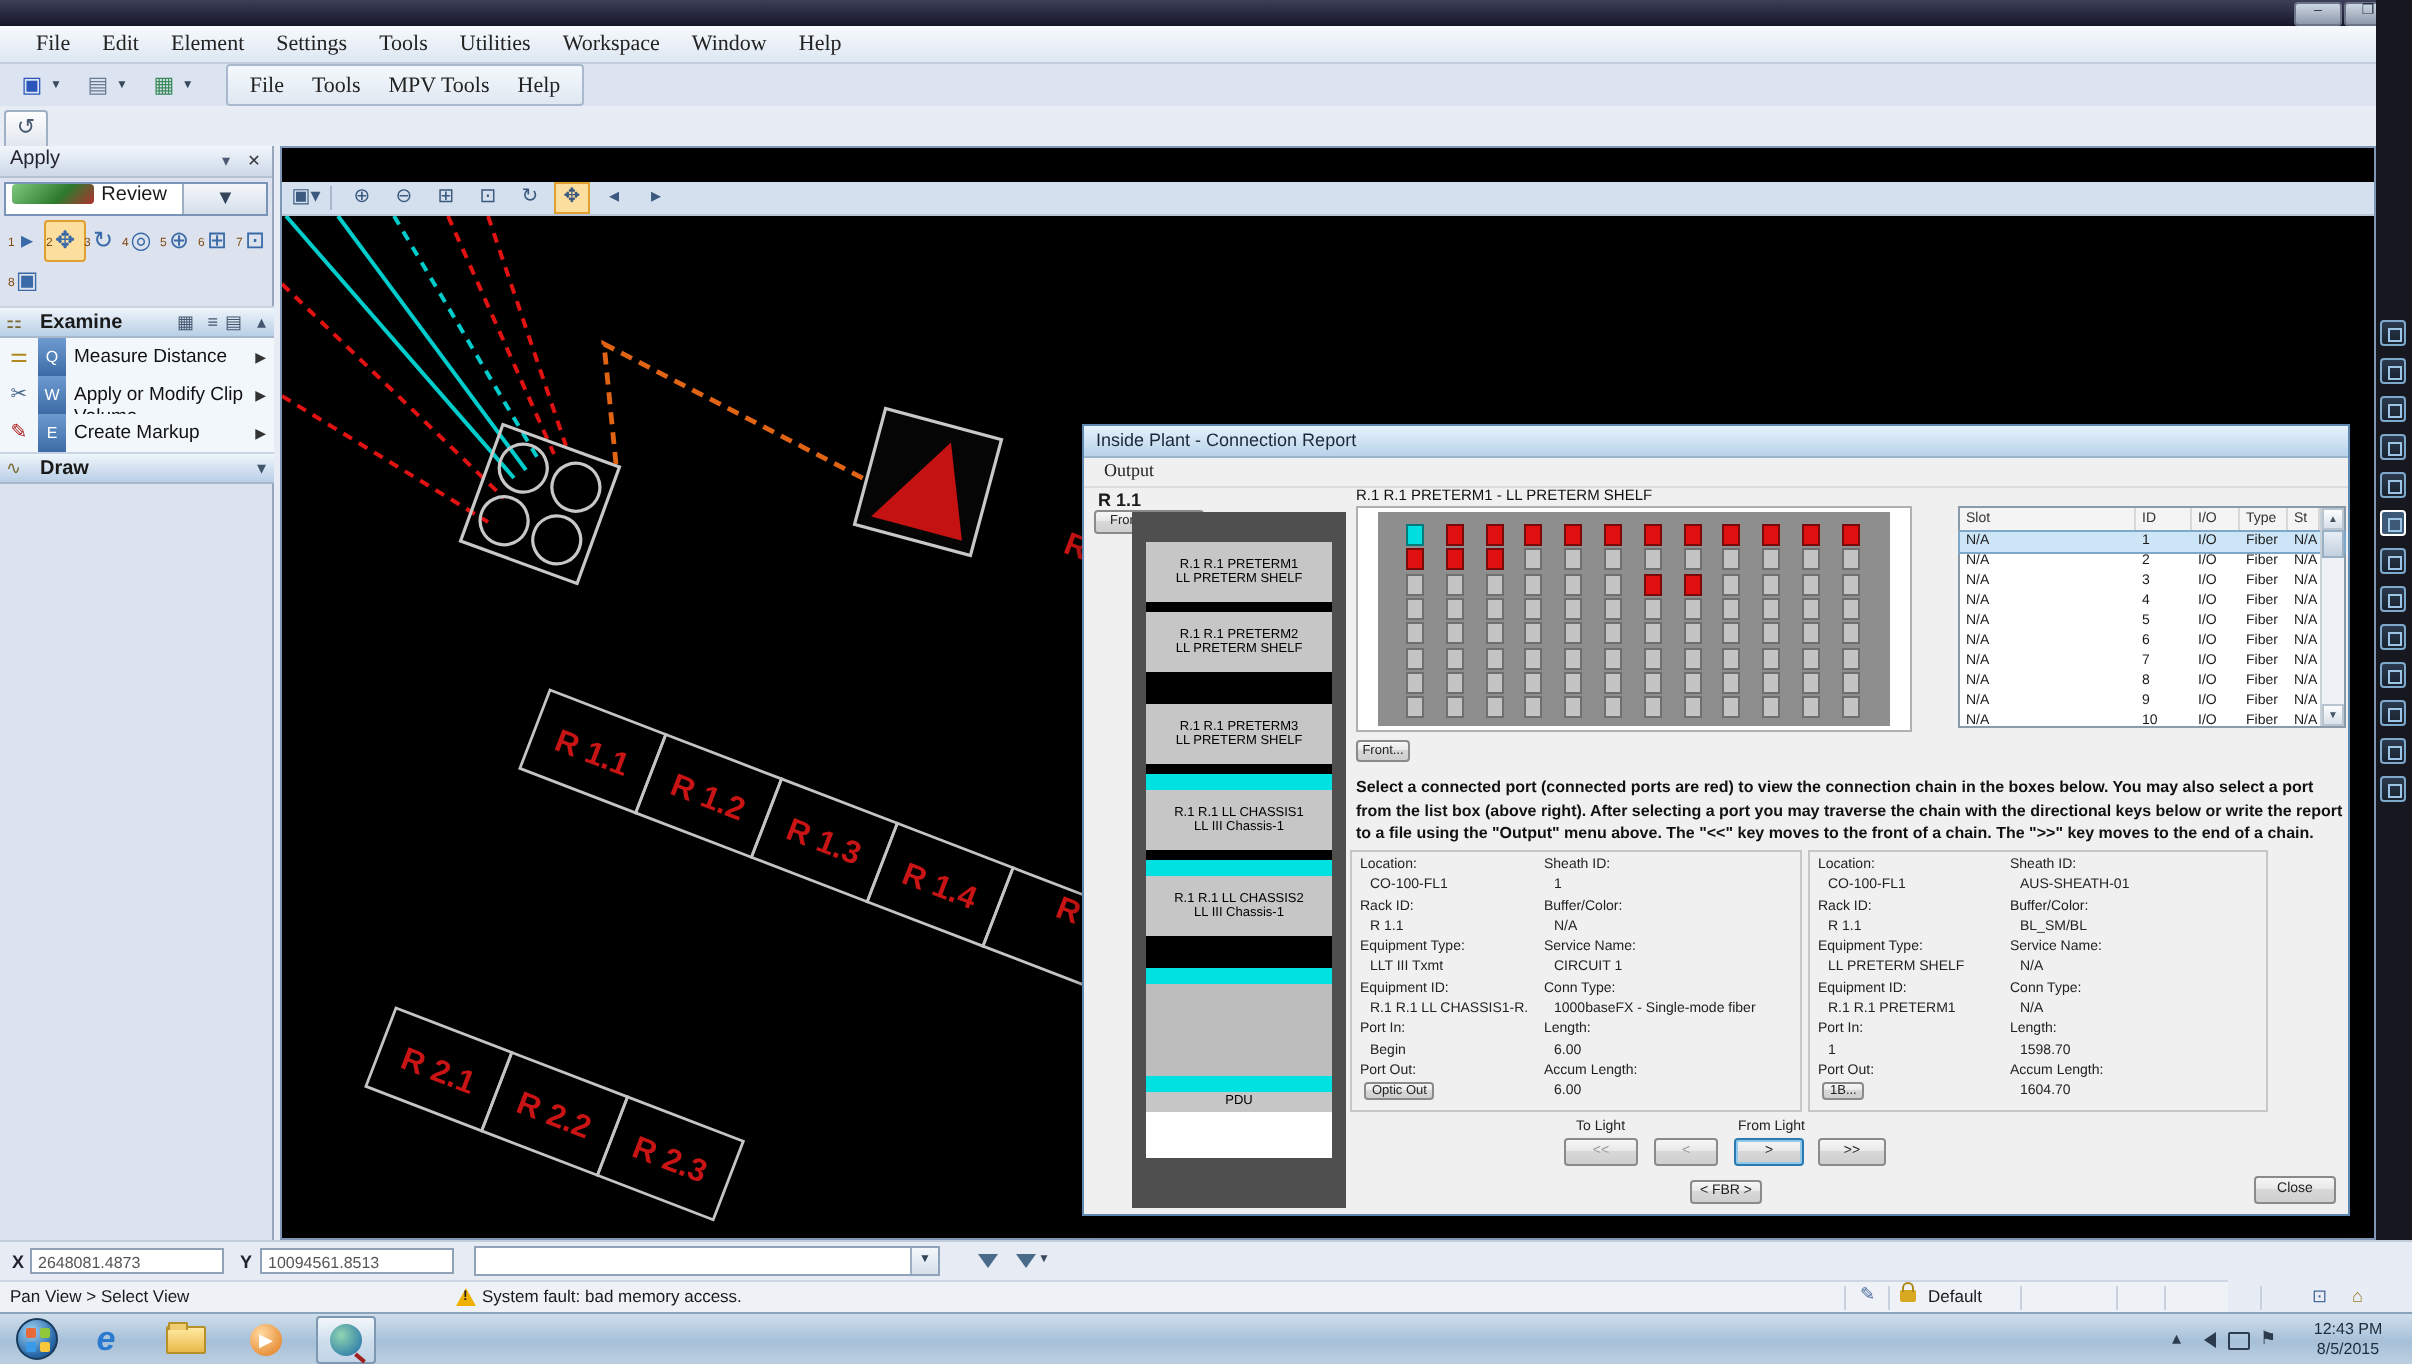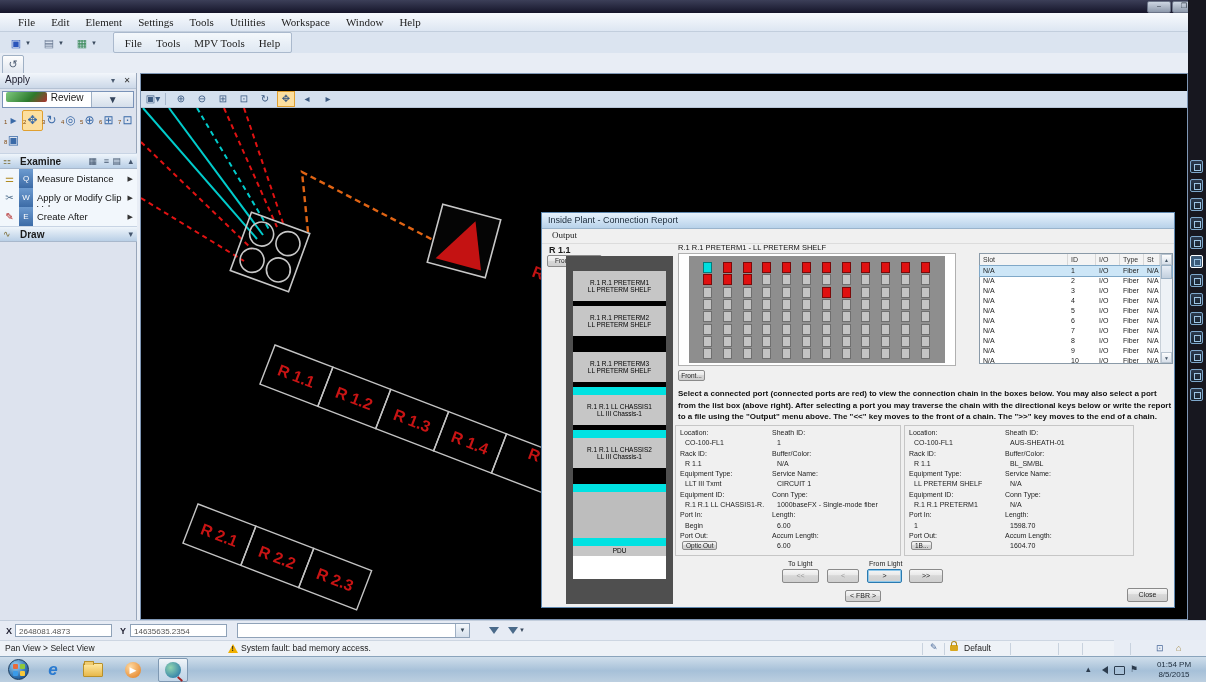--- a/index.html
+++ b/index.html
@@ -242,21 +242,21 @@
         </div>
         <div class="examine-item" style="top: 115px;">
           <span class="e-icon" style="color: rgb(74, 106, 138);">✂</span>
           <span class="e-key">W</span>
           <span class="e-label">Apply or Modify Clip Volume</span>
           <span class="e-arrow">▶</span>
         </div>
         <div class="examine-item" style="top: 134px;">
           <span class="e-icon" style="color: rgb(176, 32, 32);">✎</span>
           <span class="e-key">E</span>
-          <span class="e-label">Create After</span>
+          <span class="e-label">Create Markup</span>
           <span class="e-arrow">▶</span>
         </div>
       </div>
     <div id="draw-bar" style="top:153px;">
       <span class="bar-icon">∿</span>
       <b>Draw</b>
       <span class="bar-right" style="right:4px;">▾</span>
     </div>
   </div>
 
@@ -679,21 +679,21 @@
       </div>
       <div class="rt-icon" style="top: 388px;">
         <i></i>
       </div>
     </div>
 
   <div class="abs" id="coordbar">
     <span class="coord-label" style="left:6px;">X</span>
     <span class="coord-input" style="left:15px;width:97px;">2648081.4873</span>
     <span class="coord-label" style="left:120px;">Y</span>
-    <span class="coord-input" style="left:130px;width:97px;">14635635.2354</span>
+    <span class="coord-input" style="left:130px;width:97px;">10094561.8513</span>
     <div id="keyin">
       <div id="keyin-drop">▼</div>
     </div>
     <div class="abs" style="left:489px;top:6px;">
         <div class="funnel"></div>
       </div>
     <div class="abs" style="left:508px;top:6px;display:flex;">
         <div class="funnel"></div>
         <span class="caret">▼</span>
       </div>
@@ -733,18 +733,18 @@
         <span class="wmp">▶</span>
       </div>
     <div class="tb-app active" style="left:158px;">
         <span class="globe"></span>
       </div>
     <span class="tray-icon" style="left:1086px;">▴</span>
     <span class="spk" style="left:1102px;top:9px;"></span>
     <span class="net" style="left:1114px;top:9px;"></span>
     <span class="tray-icon" style="left:1130px;">⚑</span>
     <div id="clock">
-      <div>01:54 PM</div>
+      <div>12:43 PM</div>
       <div>8/5/2015</div>
     </div>
   </div>
 
 </div>
 
 </body></html>

